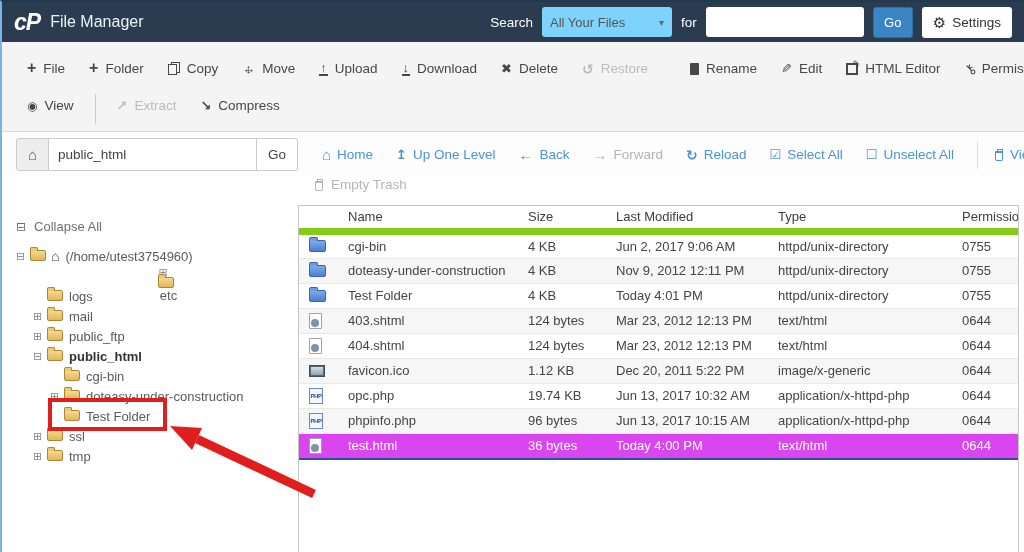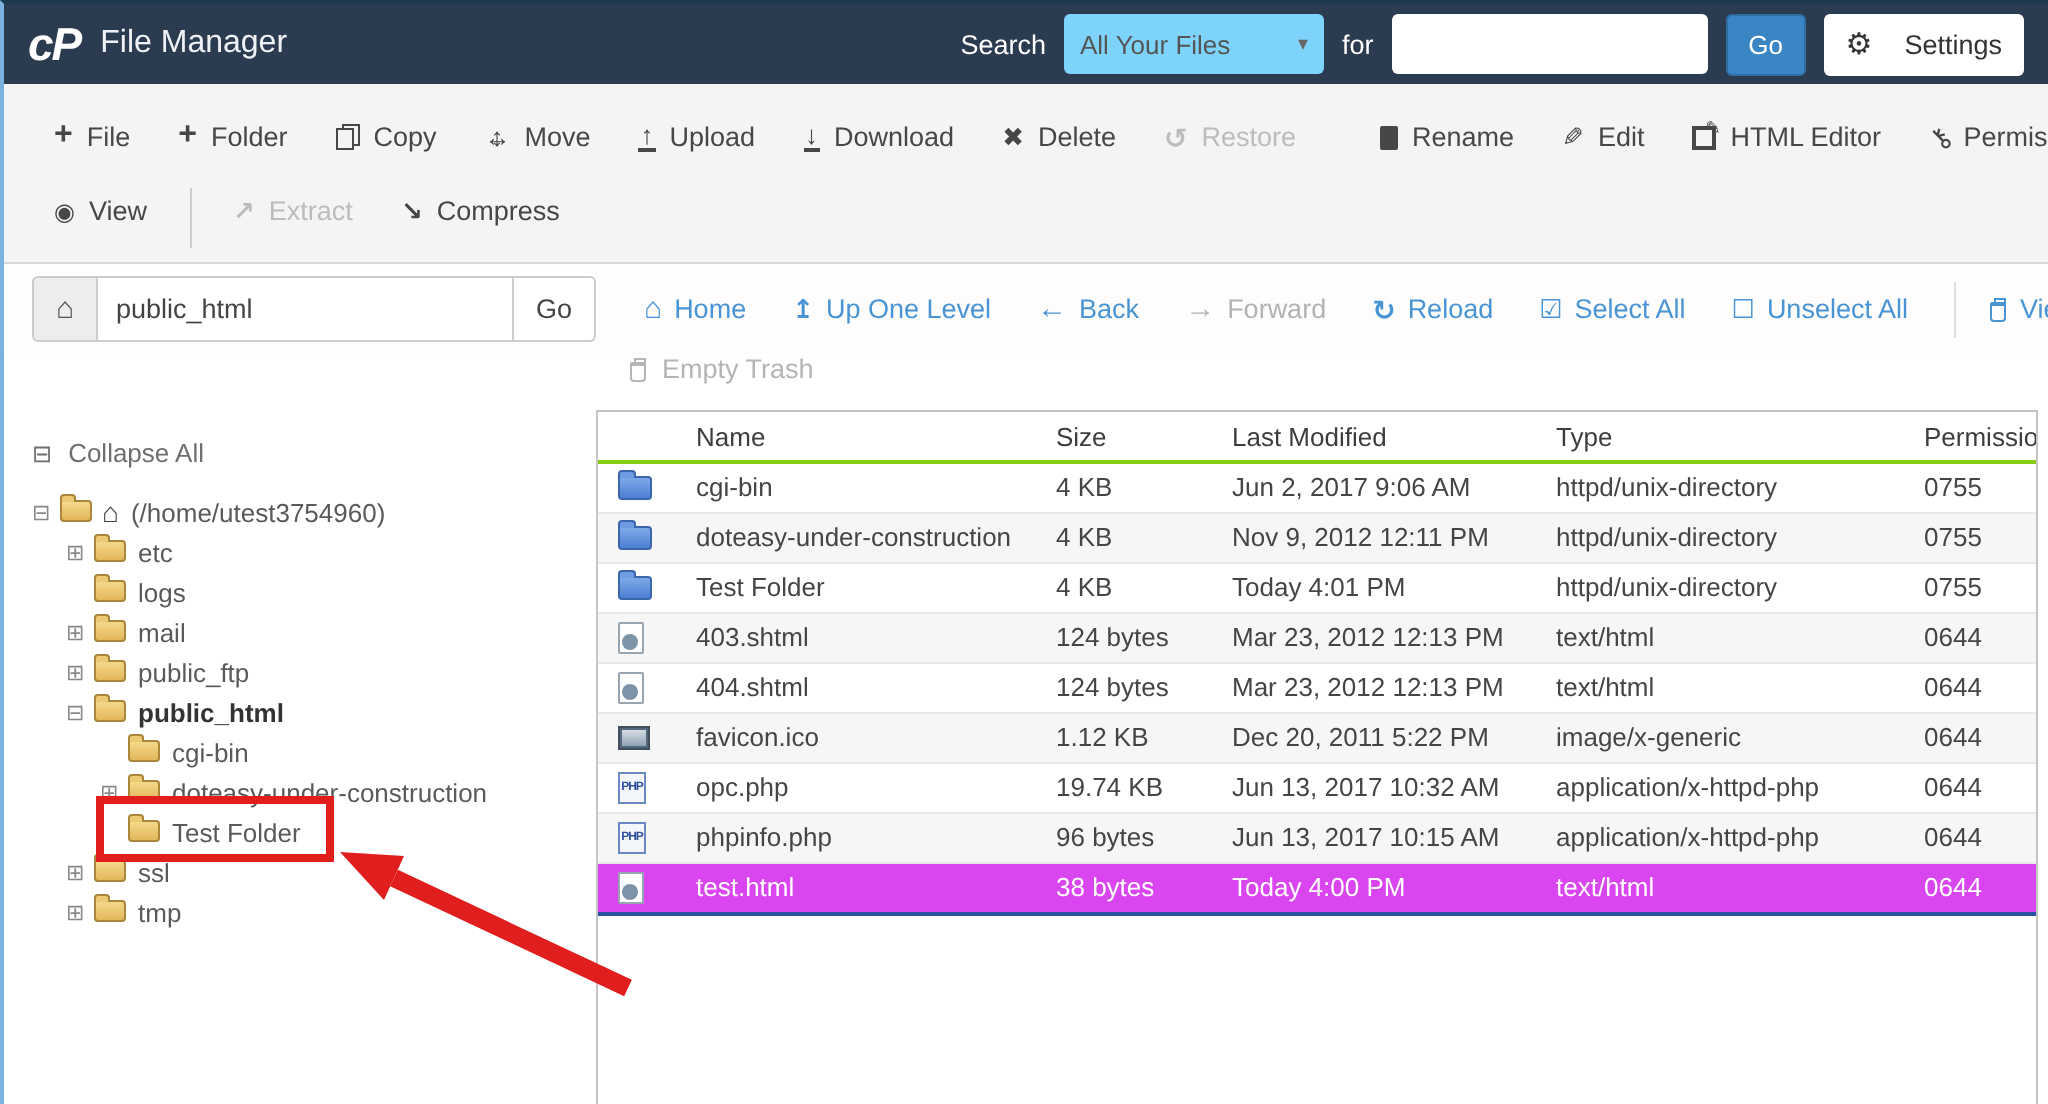--- a/index.html
+++ b/index.html
@@ -14,21 +14,21 @@
   .hdr { height:40px; background:#2b3b50; display:flex; align-items:center; padding:0 12px; }
   .logo { color:#fff; font-size:23px; font-weight:bold; font-style:italic; margin-right:10px; letter-spacing:-1px; }
   .hdr-title { color:#eef2f6; font-size:16px; }
   .search-grp { margin-left:auto; display:flex; align-items:center; gap:9px; color:#fff; font-size:13.5px; }
   .selbox { width:130px; height:30px; background:#7dd3fc; border-radius:3px; display:flex; align-items:center;
             padding:0 8px; color:#555; font-size:13px; cursor:pointer; }
   .selbox .caret { margin-left:auto; color:#666; font-size:10px; }
   .search-input { width:158px; height:30px; border:none; border-radius:3px; padding:0 8px; font-size:13px; }
   .go-btn { width:40px; height:31px; background:#3a85c4; border:1px solid #2f6da3; border-radius:3px;
             color:#fff; font-size:13px; display:flex; align-items:center; justify-content:center; cursor:pointer; }
-  .settings-btn { height:31px; background:#fff; border-radius:3px; padding:0 11px; display:flex; gap:16px;
+  .settings-btn { height:31px; background:#fff; border-radius:3px; padding:0 11px; display:flex; gap:6px;
             align-items:center; color:#333; font-size:13.5px; cursor:pointer; }
 
   
   .toolbar { background:#f4f4f4; border-bottom:1px solid #d8d8d8; padding:15px 10px 2px 16px; height:90px; }
   .trow { display:flex; align-items:flex-start; height:37px; }
   .tbtn { display:flex; align-items:center; gap:7px; padding:4px 9px; margin-right:6px;
           color:#474747; font-size:13.5px; cursor:pointer; white-space:nowrap; }
   .tbtn.disabled { color:#bcbcbc; cursor:default; }
   .vsep { width:1px; height:30px; background:#ccc; margin:0 12px 0 6px; }
 
@@ -101,21 +101,21 @@
   .tlabel.bold { font-weight:bold; color:#333; }
   .fold { width:16px; height:11px; background:linear-gradient(#f3d98c,#e2b75a); border:1px solid #ab8538;
           border-radius:1px 2px 2px 2px; position:relative; flex:none; margin-top:-2px; }
   .fold::before { content:""; position:absolute; top:-4px; left:-1px; width:6px; height:3px;
           background:#ecca74; border:1px solid #ab8538; border-bottom:none; border-radius:2px 2px 0 0; }
   .homeg { font-size:14px; font-weight:bold; color:#444; margin-left:5px; line-height:1; }
 
   
   .filetable { flex:1; margin-right:5px; border:1px solid #c5c5c5; background:#fff; overflow:hidden; }
   table { width:100%; border-collapse:collapse; table-layout:fixed; font-size:13px; color:#454545; }
-  thead td { height:25px; border-bottom:2px solid #84cc16; padding:0 5px; color:#3d3d3d; cursor:pointer; }
+  thead td { height:25px; border-bottom:7px solid #84cc16; padding:0 5px; color:#3d3d3d; cursor:pointer; }
   tbody td { padding:4px 5px; border-bottom:1px solid #e9e9e9; vertical-align:middle; overflow:hidden; }
   tbody tr { height:25px; }
   tbody tr:nth-child(even):not(.selected) { background:#f6f6f6; }
   tbody tr.selected { background:#d946ef; color:#fff; }
   tbody tr.selected td { border-bottom:2px solid #2b51a3; }
   .cell-name { overflow-wrap:break-word; }
   .icell { padding-left:10px !important; }
   .f-folder { width:17px; height:12px; background:linear-gradient(#7fa9e8,#4c7fd2); border:1px solid #3b66ad;
               border-radius:1px 2px 2px 2px; position:relative; }
   .f-folder::before { content:""; position:absolute; top:-4px; left:-1px; width:7px; height:3px;
@@ -281,21 +281,21 @@
       <span class="ig i-collapse"></span>
       <span>Collapse All</span>
     </div>
     <div class="tree">
         <div class="titem" style="padding-left: 0px;">
           <span class="exp i-exp-minus"></span>
           <span class="fold"></span>
           <span class="homeg">⌂</span>
           <span class="tlabel">(/home/utest3754960)</span>
         </div>
-        <div class="titem" style="padding-left: 17px;">
+        <div class="titem" style="padding-left: 17px; flex-direction: column;">
           <span class="exp i-exp-plus"></span>
           <span class="fold"></span>
           <span class="tlabel">etc</span>
         </div>
         <div class="titem" style="padding-left: 17px;">
           <span class="exp"></span>
           <span class="fold"></span>
           <span class="tlabel">logs</span>
         </div>
         <div class="titem" style="padding-left: 17px;">
@@ -440,21 +440,21 @@
             <td class="">96 bytes</td>
             <td class="">Jun 13, 2017 10:15 AM</td>
             <td class="">application/x-httpd-php</td>
             <td class="">0644</td>
           </tr>
           <tr class="selected">
             <td class="icell">
               <div class="f-html"></div>
             </td>
             <td class="cell-name">test.html</td>
-            <td class="">38 bytes</td>
+            <td class="">36 bytes</td>
             <td class="">Today 4:00 PM</td>
             <td class="">text/html</td>
             <td class="">0644</td>
           </tr>
         </tbody>
     </table>
   </div>
 </div>
 
 <svg class="overlay" viewBox="0 0 1024 552">

